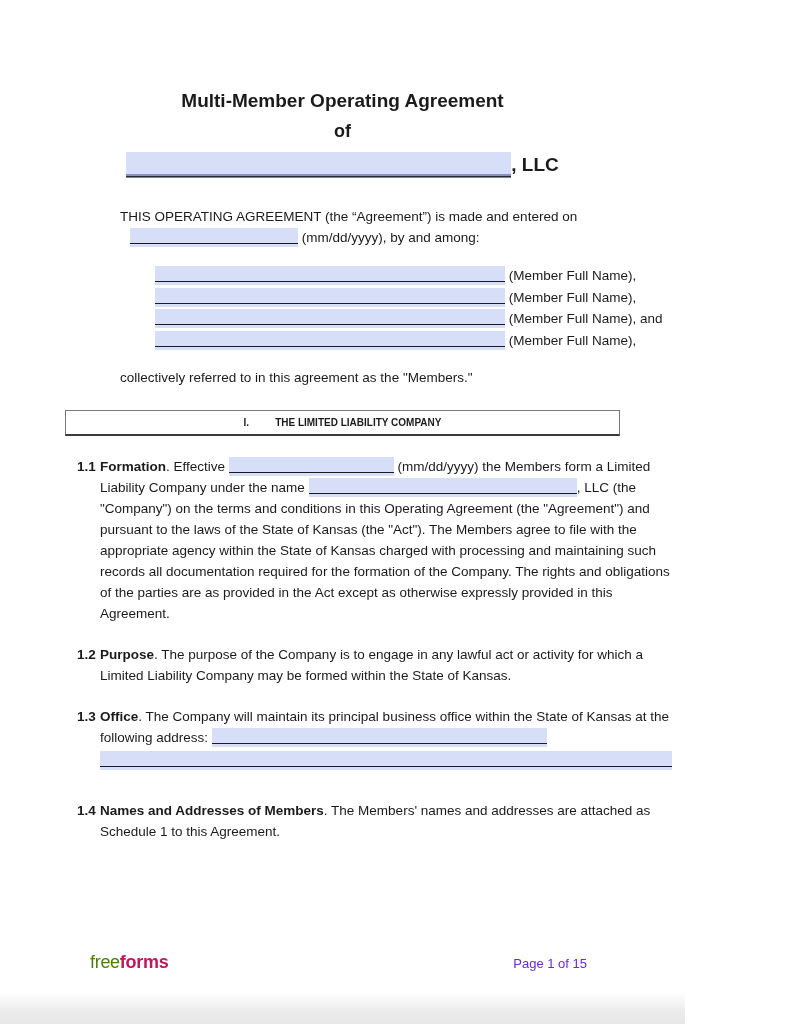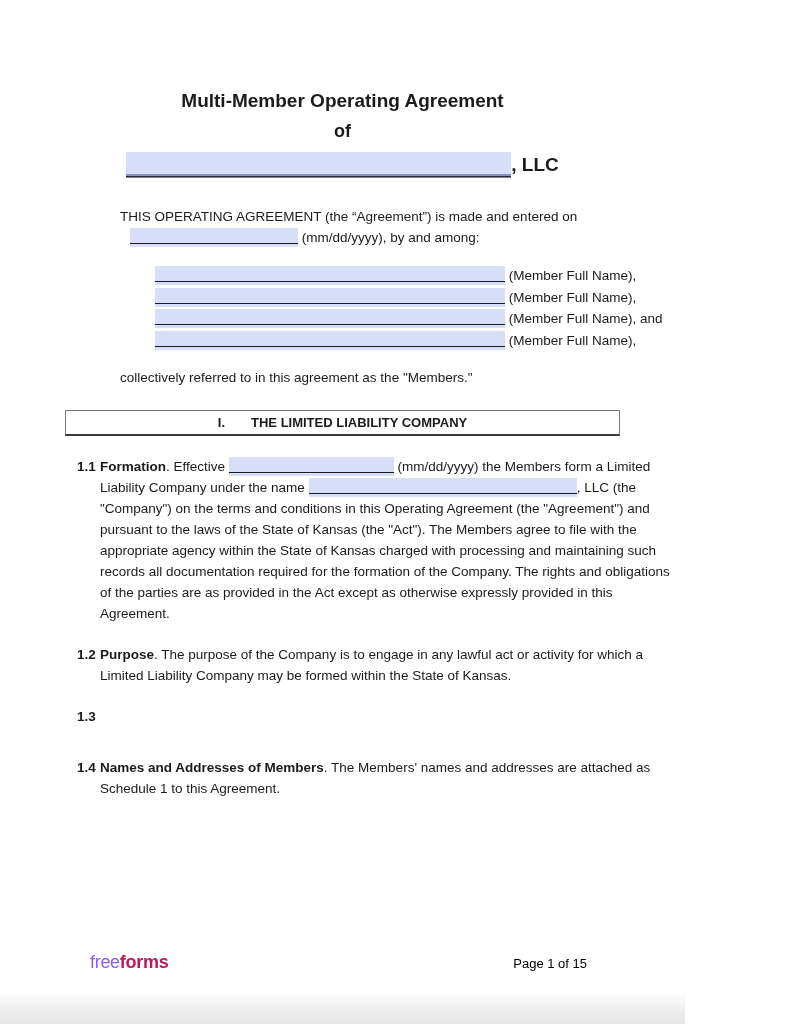--- a/index.html
+++ b/index.html
@@ -41,38 +41,38 @@
   .members { margin:17px 0 0 155px; font-size:13.5px; }
   .member-row { line-height:21.5px; white-space:nowrap; }
   .collective { margin:16px 0 0 120px; font-size:13.5px; line-height:21px; }
 
   .article-box {
     margin:22px 65px 0 65px;
     border:1px solid #777;
     border-bottom:2.5px solid #3a3a3a;
     height:23px; line-height:23px;
     text-align:center;
-    font-size:13px; font-weight:bold;
+    font-size:10px; font-weight:bold;
   }
   .article-box .numeral { margin-right:26px; }
 
   .section { display:flex; margin:20px 0 0 77px; font-size:13.5px; line-height:21px; }
   .section .num { flex:none; width:23px; font-weight:bold; }
   .section .body { width:572px; }
   .slabel { font-weight:bold; }
 
   
   .footer {
     position:absolute; left:90px; right:98px; top:952px;
     display:flex; justify-content:space-between; align-items:baseline;
   }
   .logo { font-size:18px; letter-spacing:-0.3px; }
-  .logo .free  { color:#8b5cf6; font-weight:400; }
+  .logo .free  { color:#4d7c0f; font-weight:400; }
   .logo .forms { color:#be185d; font-weight:700; }
-  .page-num { font-size:13px; color:#000000; }
+  .page-num { font-size:13px; color:#6d28d9; }
 
   .bottom-edge {
     position:absolute; left:0; right:0; bottom:0; height:32px;
     background:linear-gradient(180deg,#ffffff 0%,#ececec 60%,#e7e7e7 100%);
   }
 </style>
 </head>
 <body>
 
 <div class="page">
@@ -101,20 +101,21 @@
     <div class="body"><span class="slabel">Formation</span><span>. Effective </span><span class="blank" style="width:165px"></span><span> (mm/dd/yyyy) the Members form a Limited Liability Company under the name </span><span class="blank" style="width:268px"></span><span>, LLC (the "Company") on the terms and conditions in this Operating Agreement (the "Agreement") and pursuant to the laws of the State of Kansas (the "Act"). The Members agree to file with the appropriate agency within the State of Kansas charged with processing and maintaining such records all documentation required for the formation of the Company. The rights and obligations of the parties are as provided in the Act except as otherwise expressly provided in this Agreement.</span></div>
   </div>
 
   <div class="section">
     <span class="num">1.2</span>
     <div class="body"><span class="slabel">Purpose</span><span>. The purpose of the Company is to engage in any lawful act or activity for which a Limited Liability Company may be formed within the State of Kansas.</span></div>
   </div>
 
   <div class="section">
     <span class="num">1.3</span>
+    <div class="body"><span class="slabel">Office</span><span>. The Company will maintain its principal business office within the State of Kansas at the following address: </span><span class="blank" style="width:335px"></span><span class="blank blank-block"></span></div>
   </div>
 
   <div class="section" style="margin-top:30px">
     <span class="num">1.4</span>
     <div class="body"><span class="slabel">Names and Addresses of Members</span><span>. The Members' names and addresses are attached as Schedule 1 to this Agreement.</span></div>
   </div>
 
   <div class="footer">
     <span class="logo"><span class="free">free</span><span class="forms">forms</span></span>
     <span class="page-num">Page 1 of 15</span>

